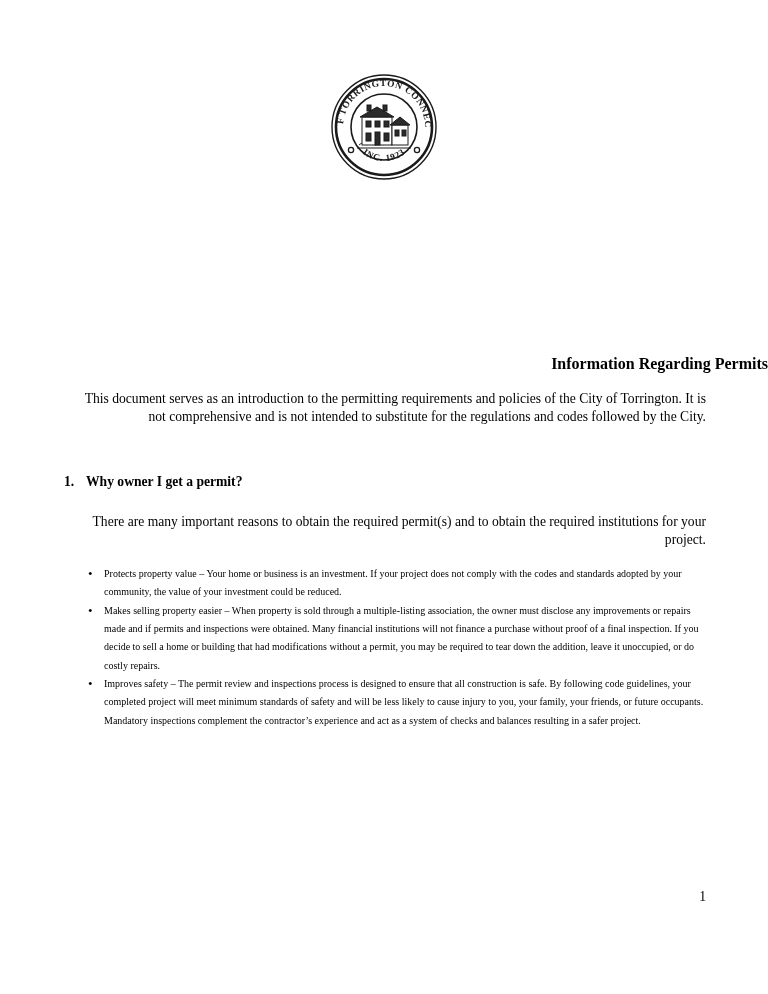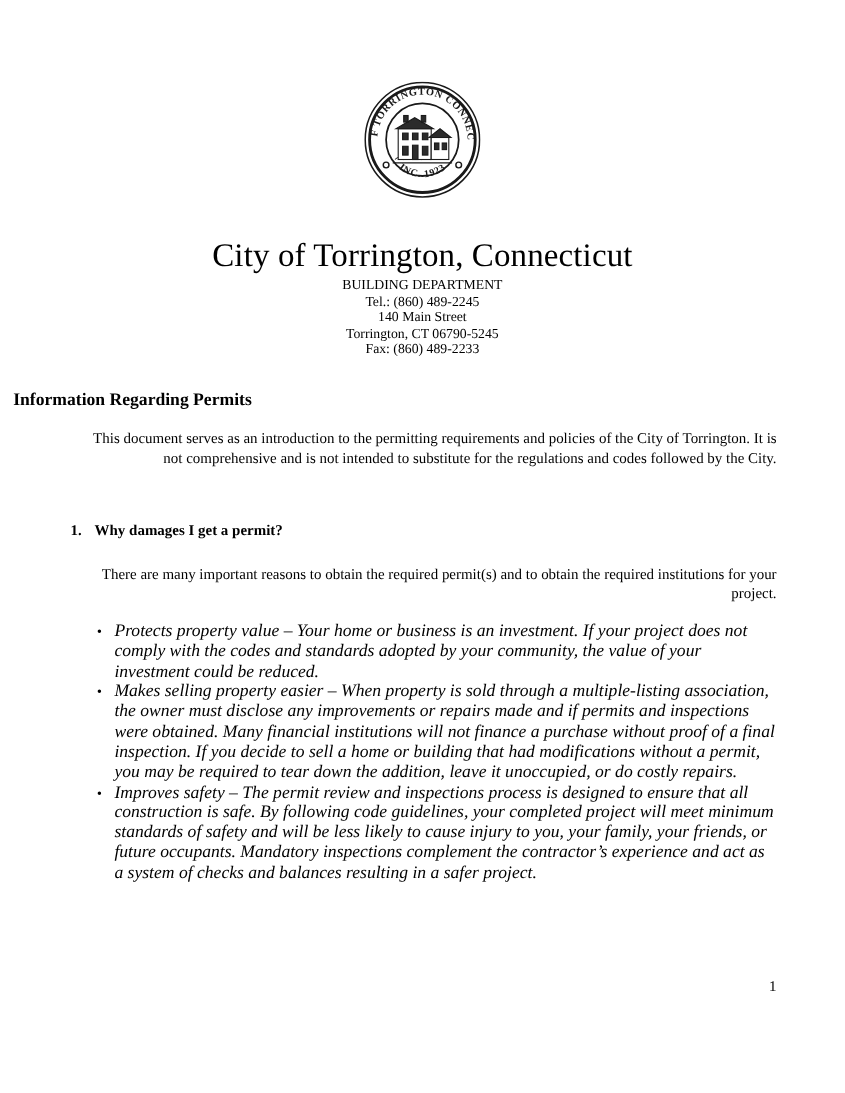--- a/index.html
+++ b/index.html
@@ -57,25 +57,24 @@
     margin: 0;
   }
   .addr-line.first { margin-top: 2px; }
 
   
   .doc-title {
     position: absolute;
     left: 0;
     right: 0;
     top: 355px;
-    text-align: left;
+    text-align: right;
     font-size: 16px;
     font-weight: bold;
     margin: 0;
-    padding-left: 12px;
   }
   .content {
     position: absolute;
     left: 64px;
     top: 390px;
     width: 642px;
   }
   .para {
     font-size: 13.6px;
     line-height: 18.3px;
@@ -96,24 +95,23 @@
   .section-heading .num { display: inline-block; width: 22px; }
 
   ul.bullets {
     margin: 0;
     padding: 0;
     list-style: none;
   }
   ul.bullets li {
     position: relative;
     padding-left: 40px;
-    font-size: 16px;
+    font-size: 10px;
     line-height: 18.3px;
     margin: 0 0 0 0;
-    font-style: italic;
   }
   ul.bullets li::before {
     content: "\2022";
     position: absolute;
     left: 24px;
     top: 0;
     font-size: 13px;
     line-height: 18.3px;
   }
 
@@ -175,38 +173,30 @@
           <rect x="53" y="59" width="5" height="8" fill="#2b2b2b"></rect>
           <rect x="44" y="58" width="5" height="13" fill="#2b2b2b"></rect>
 
           <rect x="64" y="56" width="4" height="6" fill="#2b2b2b"></rect>
           <rect x="71" y="56" width="4" height="6" fill="#2b2b2b"></rect>
         </g>
       </svg>
     </div>
   </div>
 
-  <div class="letterhead">
-    <h1 class="org-title">City of Torrington, Connecticut</h1>
-    <p class="addr-line first">BUILDING DEPARTMENT</p>
-    <p class="addr-line">Tel.: (860) 489-2245</p>
-    <p class="addr-line">140 Main Street</p>
-    <p class="addr-line">Torrington, CT 06790-5245</p>
-    <p class="addr-line">Fax: (860) 489-2233</p>
-  </div>
 
   <h2 class="doc-title">Information Regarding Permits</h2>
 
   <div class="content">
     <p class="para">This document serves as an introduction to the permitting requirements and policies of the City of Torrington.   It is not comprehensive and is not intended to substitute for the regulations and codes followed by the City.</p>
 
     <div class="spacer-lg"></div>
 
     <p class="section-heading">
-      <span class="num">1.</span><span>Why damages I get a permit?</span>
+      <span class="num">1.</span><span>Why owner I get a permit?</span>
     </p>
 
     <div class="spacer-md"></div>
 
     <p class="para">There are many important reasons to obtain the required permit(s) and to obtain the required institutions for your project.</p>
 
     <div class="spacer-sm"></div>
 
     <ul class="bullets">
       <li>Protects property value – Your home or business is an investment.   If your project does not comply with the codes and standards adopted by your community, the value of your investment could be reduced.</li>

